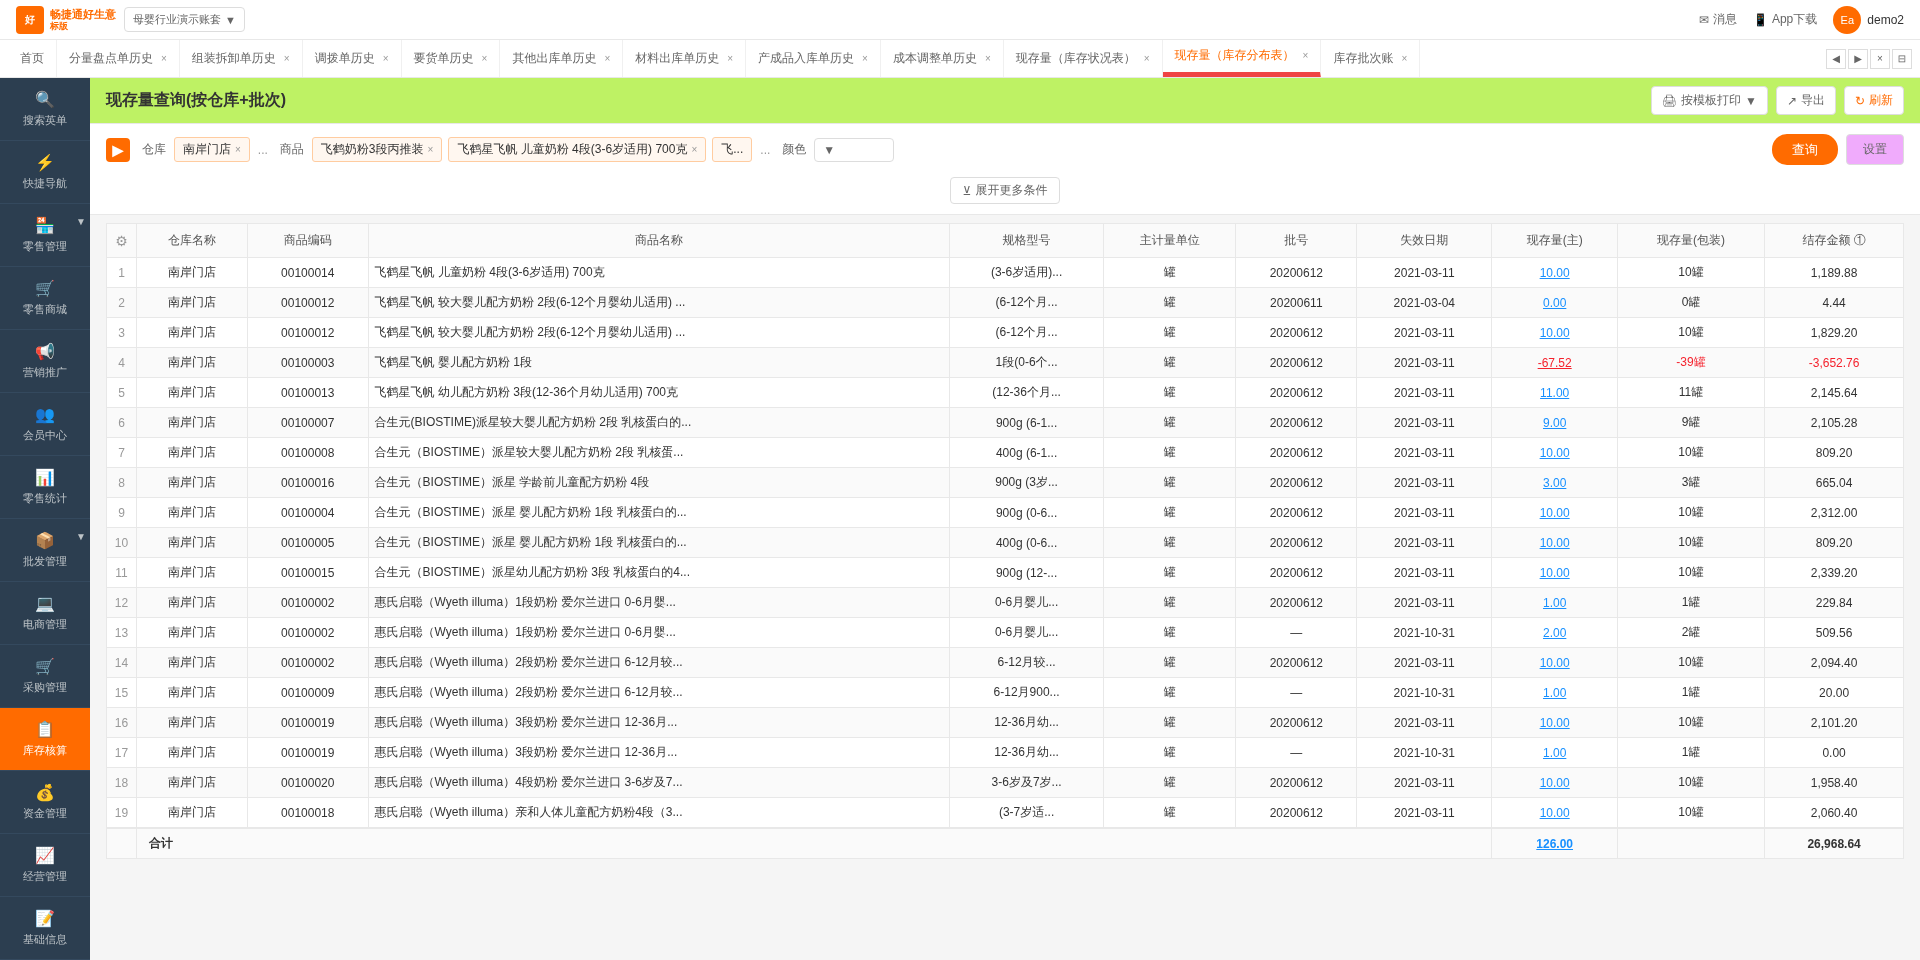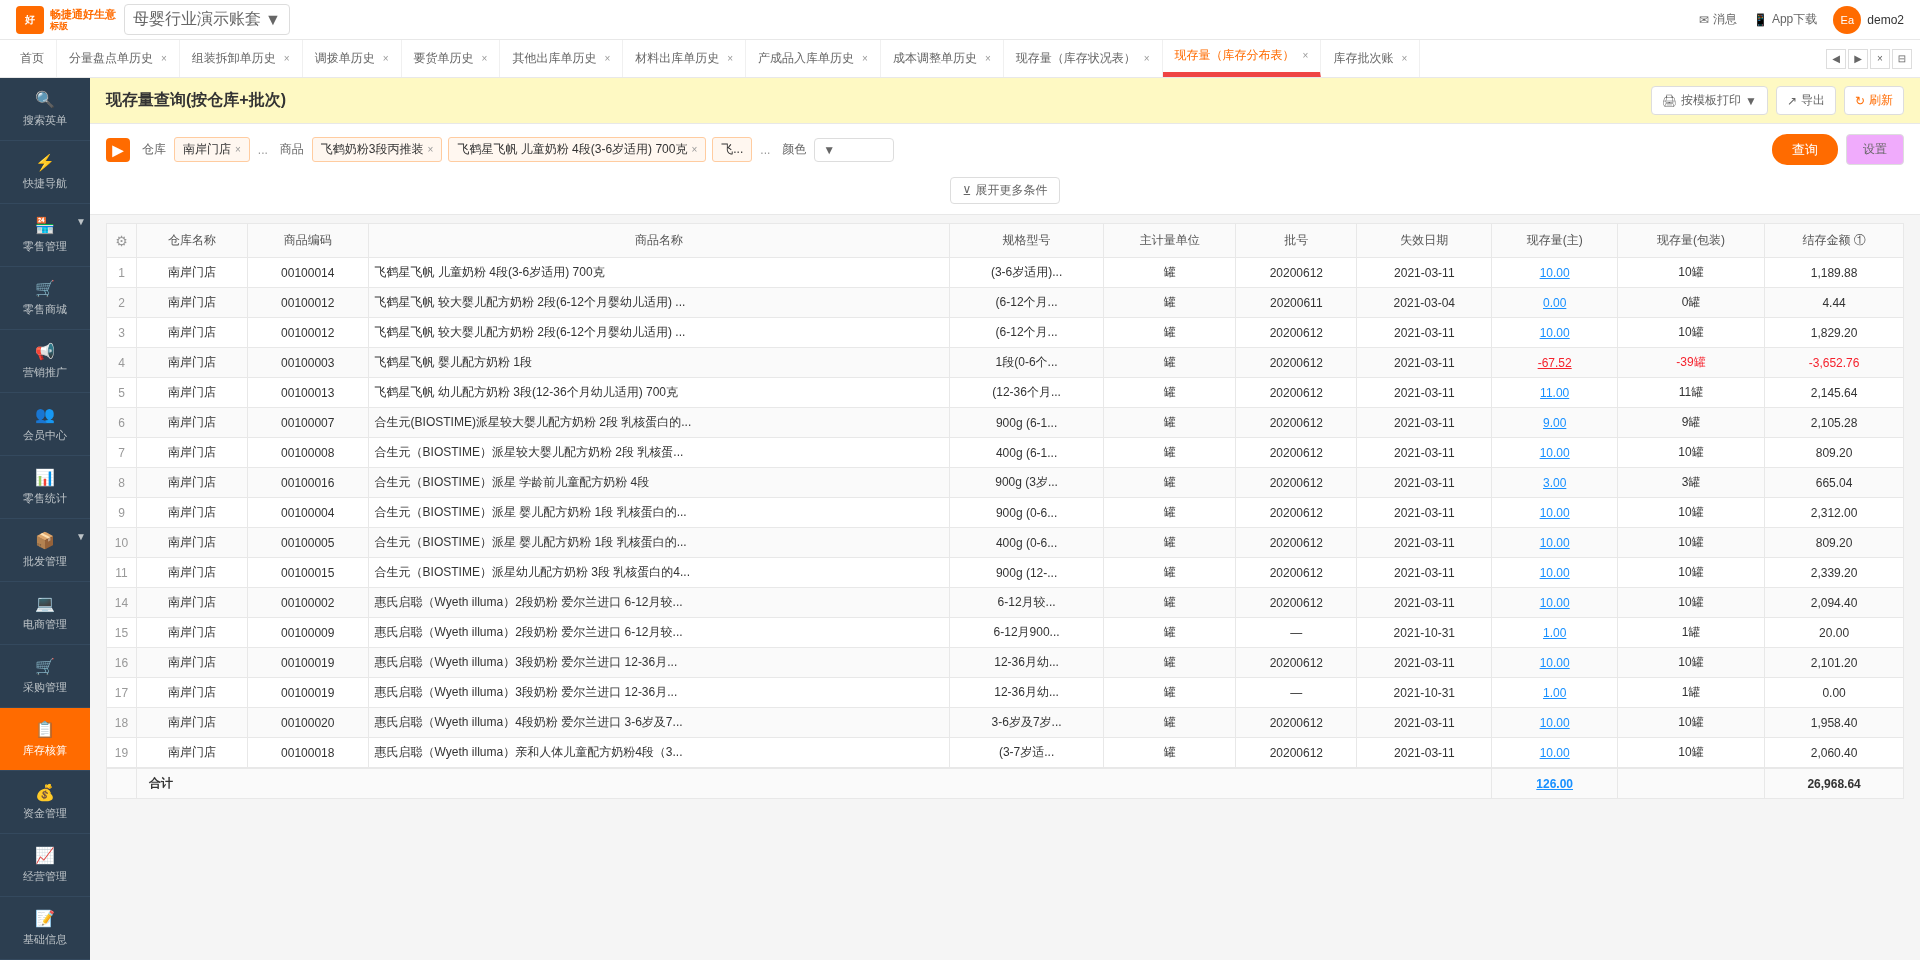--- a/index.html
+++ b/index.html
@@ -4,21 +4,21 @@
   <style>
     * { margin: 0; padding: 0; box-sizing: border-box; }
     body { font-family: 'Microsoft YaHei', Arial, sans-serif; font-size: 12px; background: #f5f5f5; color: #333; width: 1920px; height: 960px; overflow: hidden; display: flex; flex-direction: column; }
 
     
     .top-bar { height: 40px; background: #fff; display: flex; align-items: center; padding: 0 16px; border-bottom: 1px solid #e8e8e8; justify-content: space-between; flex-shrink: 0; }
     .top-bar-left { display: flex; align-items: center; gap: 8px; }
     .logo-area { display: flex; align-items: center; gap: 6px; }
     .logo-icon { width: 28px; height: 28px; background: #ff6b00; border-radius: 4px; display: flex; align-items: center; justify-content: center; color: #fff; font-size: 10px; font-weight: bold; }
     .logo-text { font-size: 11px; color: #ff6b00; font-weight: bold; line-height: 1.2; }
-    .industry-selector { display: flex; align-items: center; gap: 4px; padding: 4px 8px; border: 1px solid #ddd; border-radius: 4px; color: #666; cursor: pointer; font-size: 16px; }
+    .industry-selector { display: flex; align-items: center; gap: 4px; padding: 4px 8px; border: 1px solid #ddd; border-radius: 4px; color: #666; cursor: pointer; font-size: 11px; }
     .top-bar-right { display: flex; align-items: center; gap: 16px; }
     .top-bar-btn { display: flex; align-items: center; gap: 4px; color: #666; cursor: pointer; font-size: 12px; }
     .user-avatar { width: 28px; height: 28px; background: #ff6b00; border-radius: 50%; display: flex; align-items: center; justify-content: center; color: #fff; font-size: 11px; }
 
     
     .nav-tabs { height: 38px; background: #fff; display: flex; align-items: center; padding: 0 8px; border-bottom: 1px solid #e8e8e8; flex-shrink: 0; overflow: hidden; }
     .nav-tab { display: flex; align-items: center; gap: 4px; padding: 0 12px; height: 38px; font-size: 12px; color: #666; cursor: pointer; white-space: nowrap; border-right: 1px solid #f0f0f0; position: relative; }
     .nav-tab.active { color: #ff6b00; border-bottom: 6px solid #ef4444; }
     .nav-tab .close-x { color: #999; font-size: 10px; margin-left: 4px; }
     .nav-arrows { display: flex; gap: 2px; margin-left: auto; }
@@ -32,21 +32,21 @@
     
     .sidebar { width: 90px; background: #2c3e50; display: flex; flex-direction: column; flex-shrink: 0; overflow-y: auto; }
     .sidebar-item { display: flex; flex-direction: column; align-items: center; padding: 12px 4px; cursor: pointer; color: #bdc3c7; font-size: 11px; gap: 4px; border-bottom: 1px solid #34495e; }
     .sidebar-item.active { background: #ff6b00; color: #fff; }
     .sidebar-icon { font-size: 16px; }
 
     
     .content-area { flex: 1; display: flex; flex-direction: column; overflow: hidden; background: #f5f5f5; }
 
     
-    .page-header { background: #fef9c3; padding: 8px 16px; display: flex; align-items: center; justify-content: space-between; border-bottom: 1px solid #e8e8e8; flex-shrink: 0; }
+    .page-header { background: #bef264; padding: 8px 16px; display: flex; align-items: center; justify-content: space-between; border-bottom: 1px solid #e8e8e8; flex-shrink: 0; }
     .page-title { font-size: 16px; font-weight: bold; color: #333; }
     .header-actions { display: flex; align-items: center; gap: 8px; }
     .btn-print { display: flex; align-items: center; gap: 4px; padding: 5px 10px; border: 1px solid #ddd; border-radius: 4px; background: #fff; cursor: pointer; font-size: 12px; color: #666; }
     .btn-export { display: flex; align-items: center; gap: 4px; padding: 5px 10px; border: 1px solid #ddd; border-radius: 4px; background: #fff; cursor: pointer; font-size: 12px; color: #666; }
     .btn-refresh { display: flex; align-items: center; gap: 4px; padding: 5px 10px; border: 1px solid #ddd; border-radius: 4px; background: #fff; cursor: pointer; font-size: 12px; color: #ff6b00; }
 
     
     .filter-area { background: #fff; padding: 10px 16px; border-bottom: 1px solid #e8e8e8; flex-shrink: 0; }
     .filter-row { display: flex; align-items: center; gap: 12px; flex-wrap: wrap; }
     .filter-toggle { width: 24px; height: 24px; background: #ff6b00; border-radius: 4px; display: flex; align-items: center; justify-content: center; color: #fff; cursor: pointer; font-size: 14px; font-weight: bold; }
@@ -458,20 +458,46 @@
     <td style="text-align:left;max-width:320px;overflow:hidden;text-overflow:ellipsis;">合生元（BIOSTIME）派星幼儿配方奶粉 3段 乳核蛋白的4...</td>
     <td>900g (12-...</td>
     <td>罐</td>
     <td>20200612</td>
     <td>2021-03-11</td>
     <td class="link-val" style="">10.00</td>
     <td style="">10罐</td>
     <td style="">2,339.20</td>
   </tr>
             <tr style="background: rgb(250, 250, 250);">
+    <td class="row-num">12</td>
+    <td>南岸门店</td>
+    <td>00100002</td>
+    <td style="text-align:left;max-width:320px;overflow:hidden;text-overflow:ellipsis;">惠氏启聪（Wyeth illuma）1段奶粉 爱尔兰进口 0-6月婴...</td>
+    <td>0-6月婴儿...</td>
+    <td>罐</td>
+    <td>20200612</td>
+    <td>2021-03-11</td>
+    <td class="link-val" style="">1.00</td>
+    <td style="">1罐</td>
+    <td style="">229.84</td>
+  </tr>
+            <tr style="background: rgb(255, 255, 255);">
+    <td class="row-num">13</td>
+    <td>南岸门店</td>
+    <td>00100002</td>
+    <td style="text-align:left;max-width:320px;overflow:hidden;text-overflow:ellipsis;">惠氏启聪（Wyeth illuma）1段奶粉 爱尔兰进口 0-6月婴...</td>
+    <td>0-6月婴儿...</td>
+    <td>罐</td>
+    <td>—</td>
+    <td>2021-10-31</td>
+    <td class="link-val" style="">2.00</td>
+    <td style="">2罐</td>
+    <td style="">509.56</td>
+  </tr>
+            <tr style="background: rgb(250, 250, 250);">
     <td class="row-num">14</td>
     <td>南岸门店</td>
     <td>00100002</td>
     <td style="text-align:left;max-width:320px;overflow:hidden;text-overflow:ellipsis;">惠氏启聪（Wyeth illuma）2段奶粉 爱尔兰进口 6-12月较...</td>
     <td>6-12月较...</td>
     <td>罐</td>
     <td>20200612</td>
     <td>2021-03-11</td>
     <td class="link-val" style="">10.00</td>
     <td style="">10罐</td>

